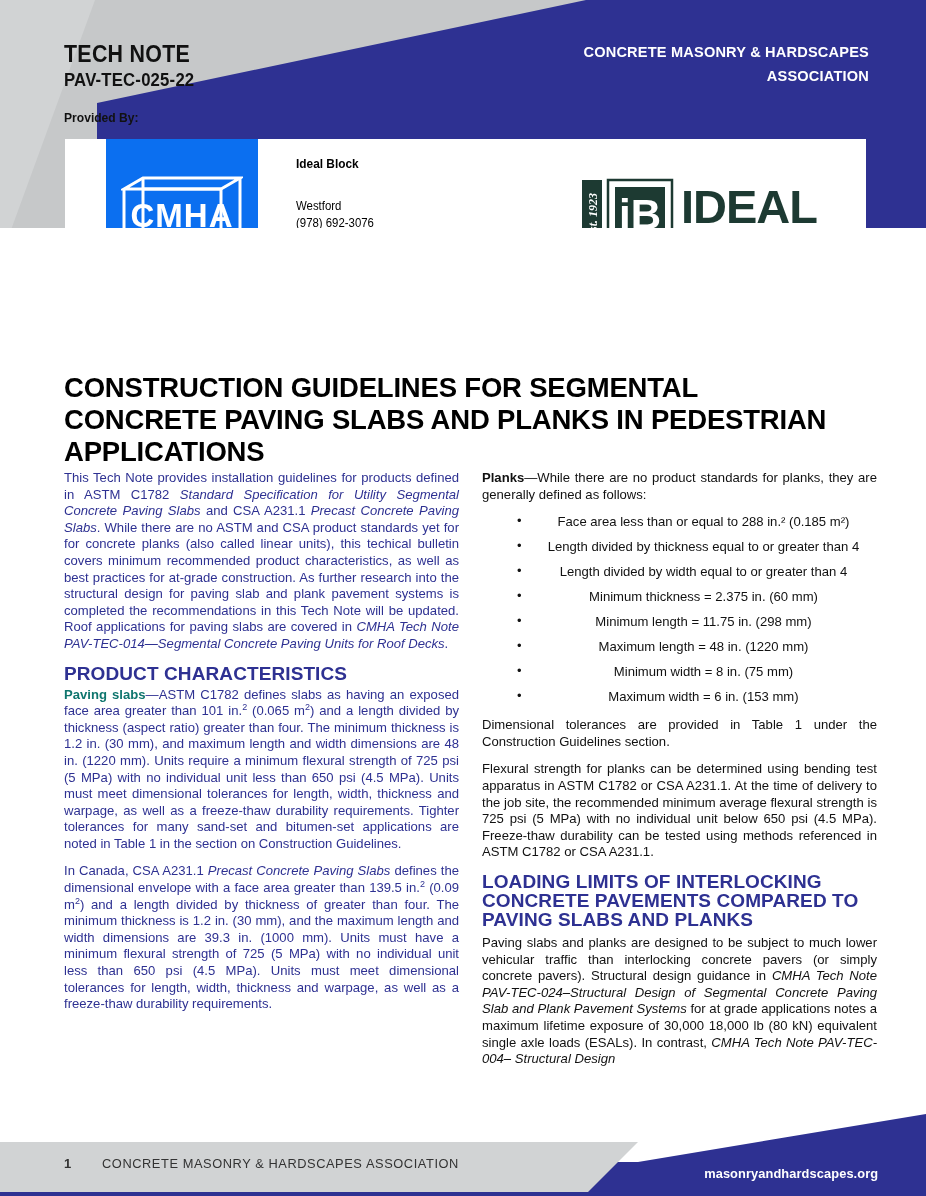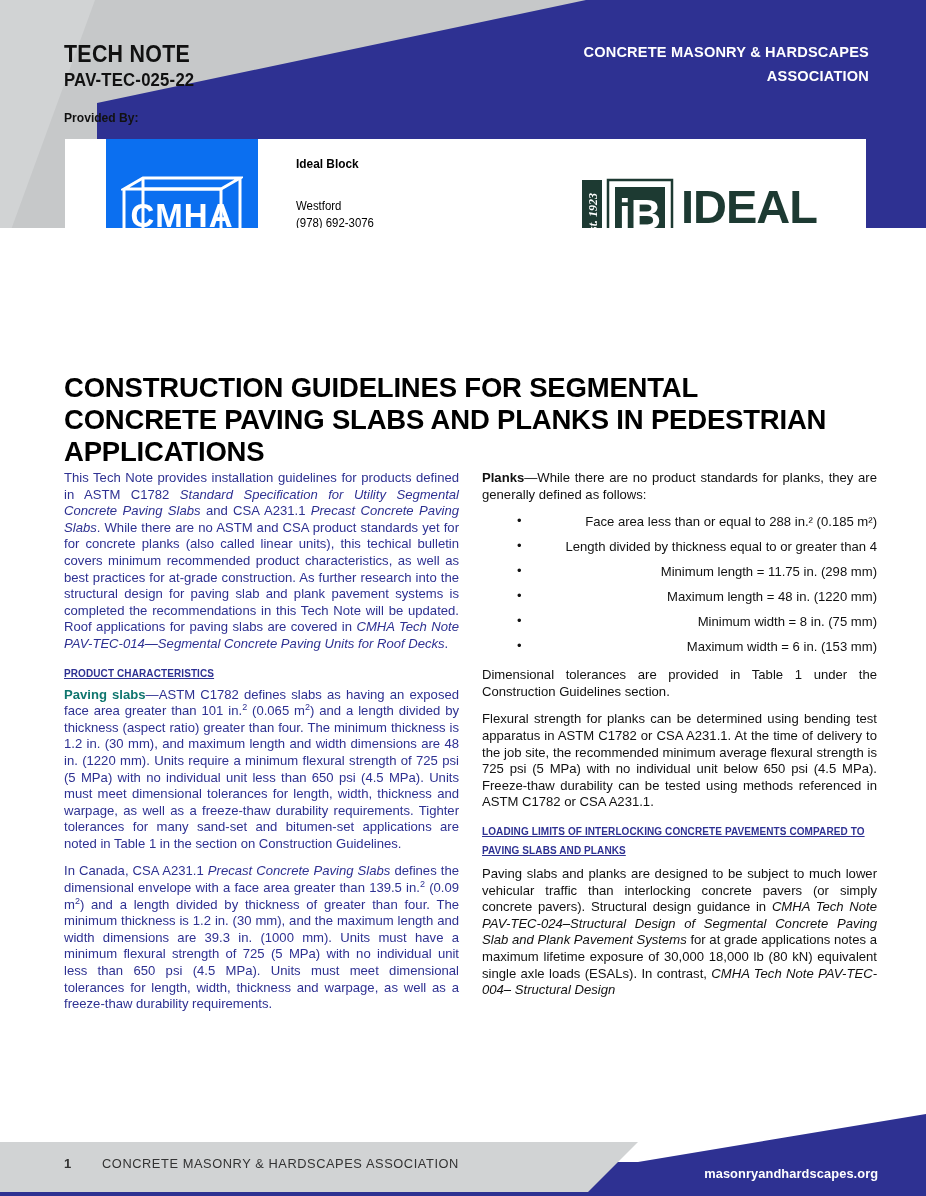--- a/index.html
+++ b/index.html
@@ -177,41 +177,40 @@
 
   .col p { margin: 0 0 11px 0; }
   .col p:last-child { margin-bottom: 0; }
 
   .blk { color: #0f766e; }
   .blu { color: #2e3192; }
   .ital { font-style: italic; }
   .bold { font-weight: 700; }
 
   h2.section-head {
-    font-size: 10px;
+    font-size: 19px;
     font-weight: 700;
     color: #2e3192;
     margin: 3px 0 4px 0;
     line-height: 19px;
     text-align: left;
     letter-spacing: 0.1px;
-    text-decoration: underline;
   }
   h2.section-head.multiline { margin-bottom: 6px; }
 
   ul.plank-list {
     list-style: none;
     margin: 10px 0 12px 0;
     padding: 0 0 0 35px;
   }
   ul.plank-list li {
     position: relative;
     padding-left: 13px;
     margin-bottom: 9px;
-    text-align: right;
+    text-align: center;
     font-size: 13.1px;
     line-height: 16px;
     color: #111111;
   }
   ul.plank-list li:before {
     content: "\2022";
     position: absolute;
     left: 0; top: -1px;
     font-size: 13px;
   }
@@ -334,20 +333,22 @@
   <p><span class="blu">In Canada, CSA A231.1 </span><span class="blu ital">Precast Concrete Paving Slabs</span><span class="blu"> defines the dimensional envelope with a face area greater than 139.5 in.</span><sup class="blu">2</sup><span class="blu"> (0.09 m</span><sup class="blu">2</sup><span class="blu">) and a length divided by thickness of greater than four. The minimum thickness is 1.2 in. (30 mm), and the maximum length and width dimensions are 39.3 in. (1000 mm). Units must have a minimum flexural strength of 725 (5 MPa) with no individual unit less than 650 psi (4.5 MPa). Units must meet dimensional tolerances for length, width, thickness and warpage, as well as a freeze-thaw durability requirements.</span></p>
 </div>
 
 <div class="col col-right">
 
   <p><span class="bold">Planks</span><span>—While there are no product standards for planks, they are generally defined as follows:</span></p>
 
   <ul class="plank-list">
     <li>Face area less than or equal to 288 in.² (0.185 m²)</li>
     <li>Length divided by thickness equal to or greater than 4</li>
+    <li>Length divided by width equal to or greater than 4</li>
+    <li>Minimum thickness = 2.375 in. (60 mm)</li>
     <li>Minimum length = 11.75 in. (298 mm)</li>
     <li>Maximum length = 48 in. (1220 mm)</li>
     <li>Minimum width = 8 in. (75 mm)</li>
     <li>Maximum width = 6 in. (153 mm)</li>
   </ul>
 
   <p>Dimensional tolerances are provided in Table 1 under the Construction Guidelines section.</p>
 
   <p>Flexural strength for planks can be determined using bending test apparatus in ASTM C1782 or CSA A231.1. At the time of delivery to the job site, the recommended minimum average flexural strength is 725 psi (5 MPa) with no individual unit below 650 psi (4.5 MPa). Freeze-thaw durability can be tested using methods referenced in ASTM C1782 or CSA A231.1.</p>
 

